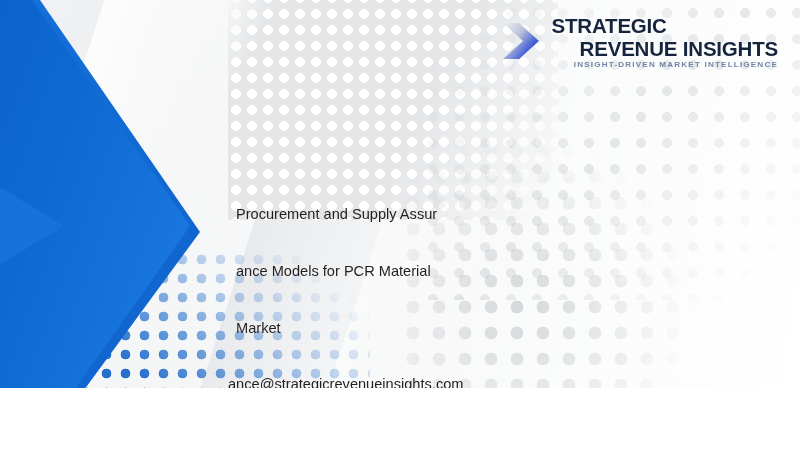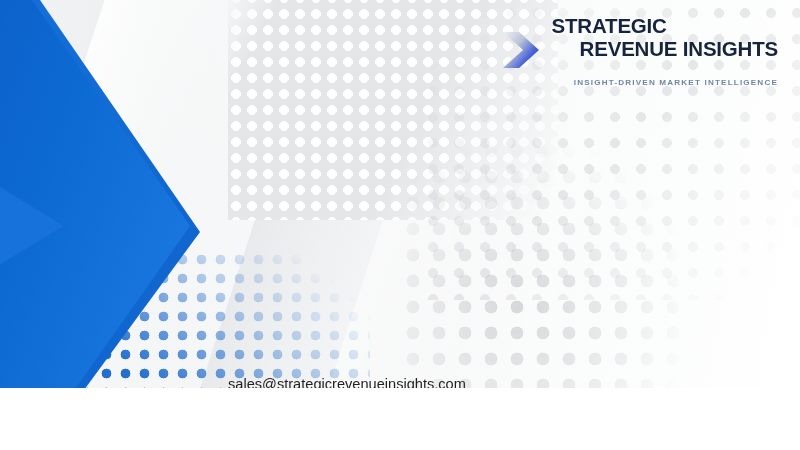--- a/index.html
+++ b/index.html
@@ -132,21 +132,21 @@
     font-family: "Liberation Sans", sans-serif;
     font-weight: 700;
     font-size: 20.5px;
     letter-spacing: -0.2px;
     color: #16243d;
     display: block;
   }
   .logo-line2 { margin-top: 2px; margin-left: 28px; }
   .logo-tagline {
     display: block;
-    margin-top: 20px;
+    margin-top: 2px;
     font-family: "Liberation Sans", sans-serif;
     font-weight: 700;
     font-size: 8.1px;
     letter-spacing: 1.18px;
     color: #6f86a8;
     text-align: right;
   }
 
   
   .title-block {
@@ -223,16 +223,21 @@
         <path d="M2 4 L18 4 L38 22 L18 40 L2 40 L22 22 Z" fill="url(#lmGrad)"></path>
       </svg>
     </div>
     <div class="logo-text">
       <span class="logo-line1">STRATEGIC</span>
       <span class="logo-line2">REVENUE INSIGHTS</span>
       <span class="logo-tagline">INSIGHT-DRIVEN MARKET INTELLIGENCE</span>
     </div>
   </div>
 
-
-  <div class="contact-line">sales@strategicrevenueinsights.com</div>
+  <div class="title-block">
+    <div class="title-line">Procurement and Supply Assur</div>
+    <div class="title-line">ance Models for PCR Material</div>
+    <div class="title-line">Market</div>
+  </div>
+
+  <div class="contact-line">ance@strategicrevenueinsights.com</div>
 
 </div>
 
 </body></html>

